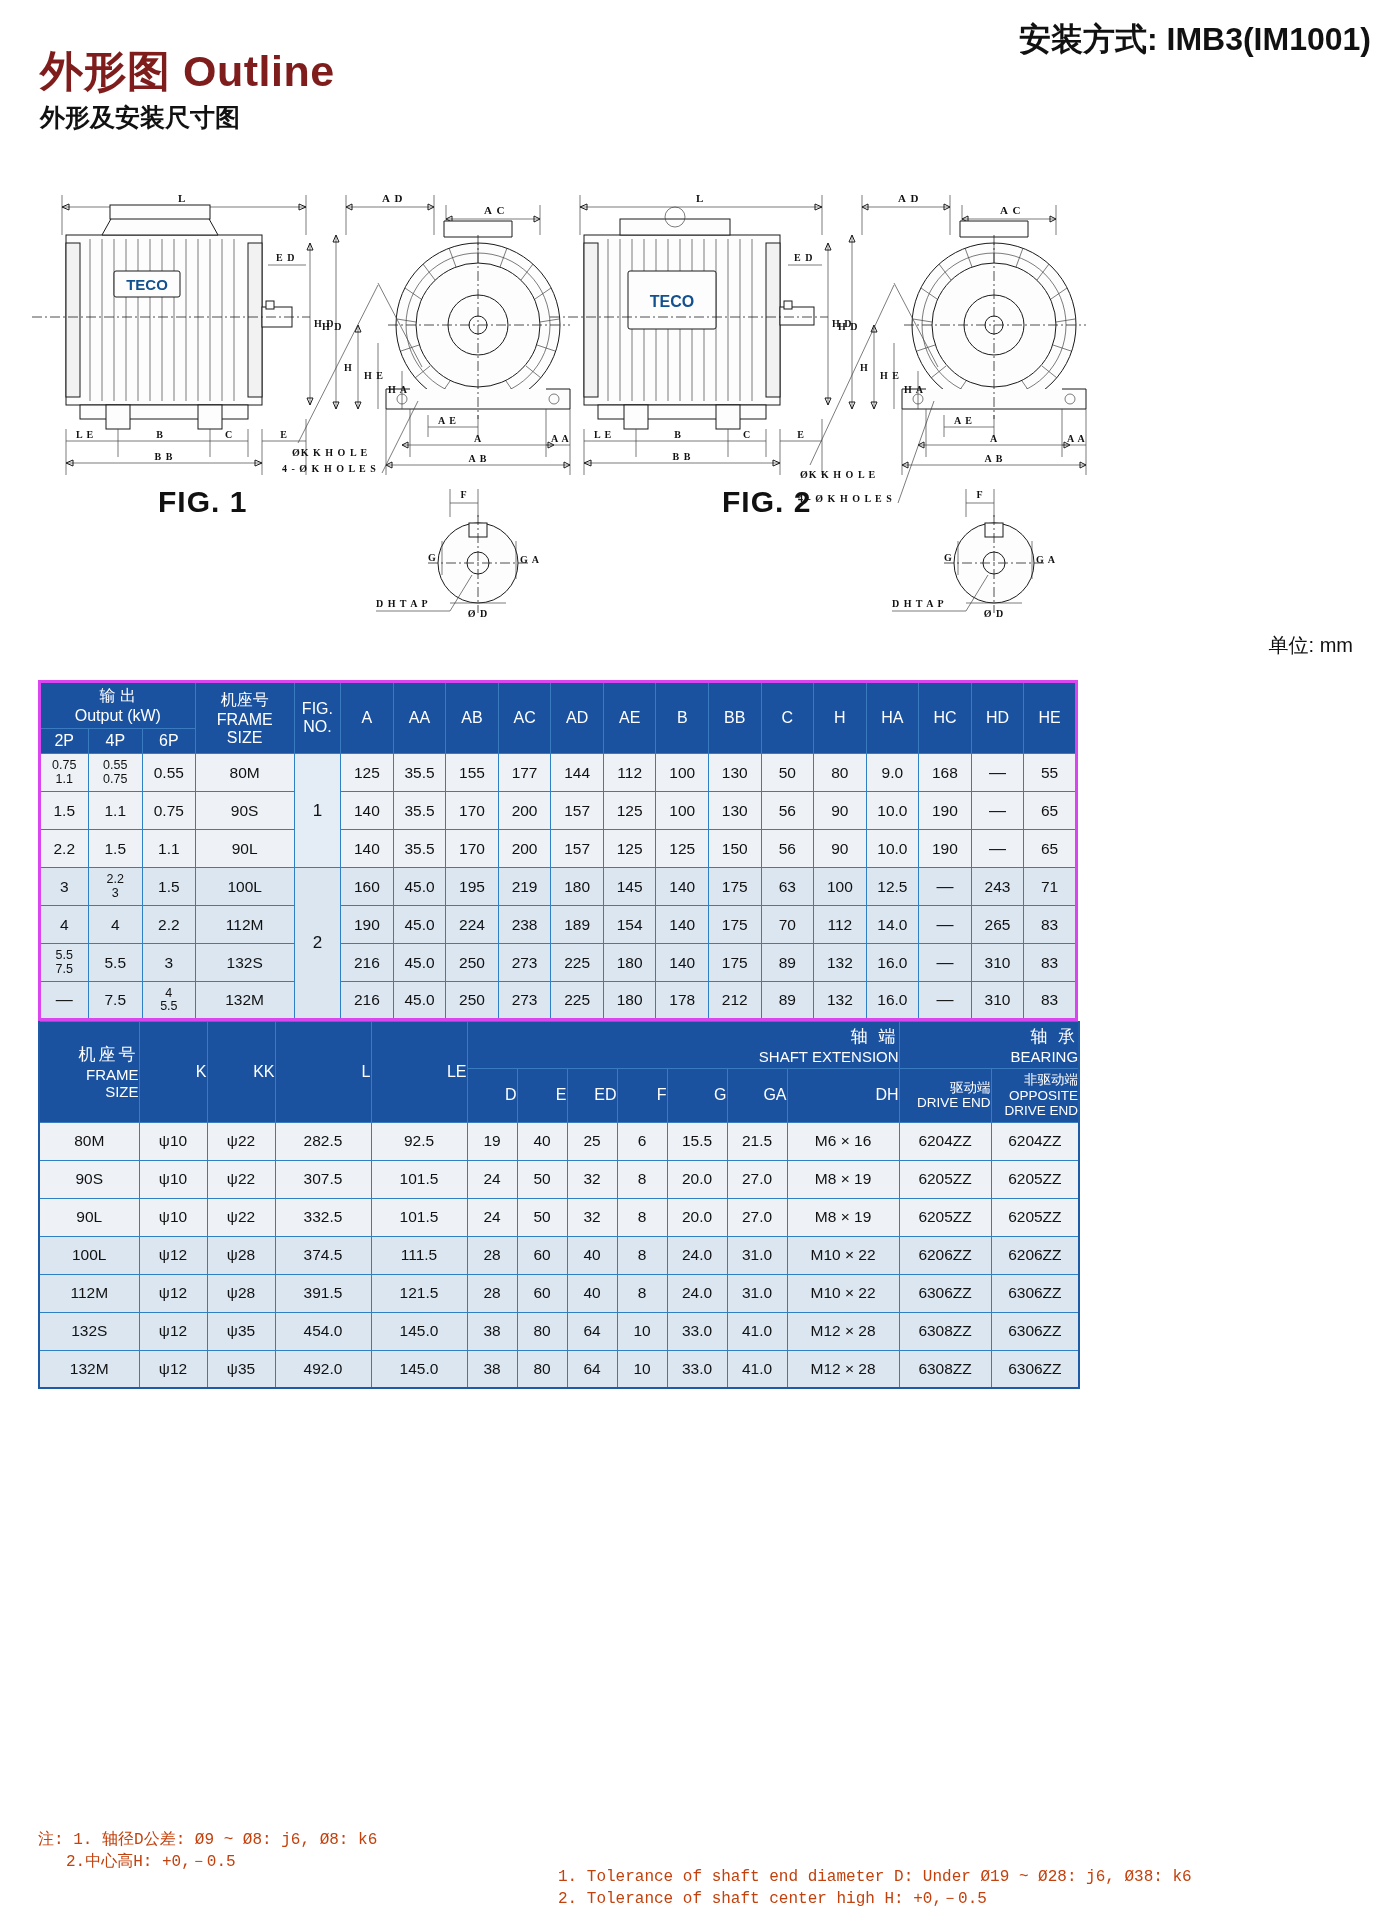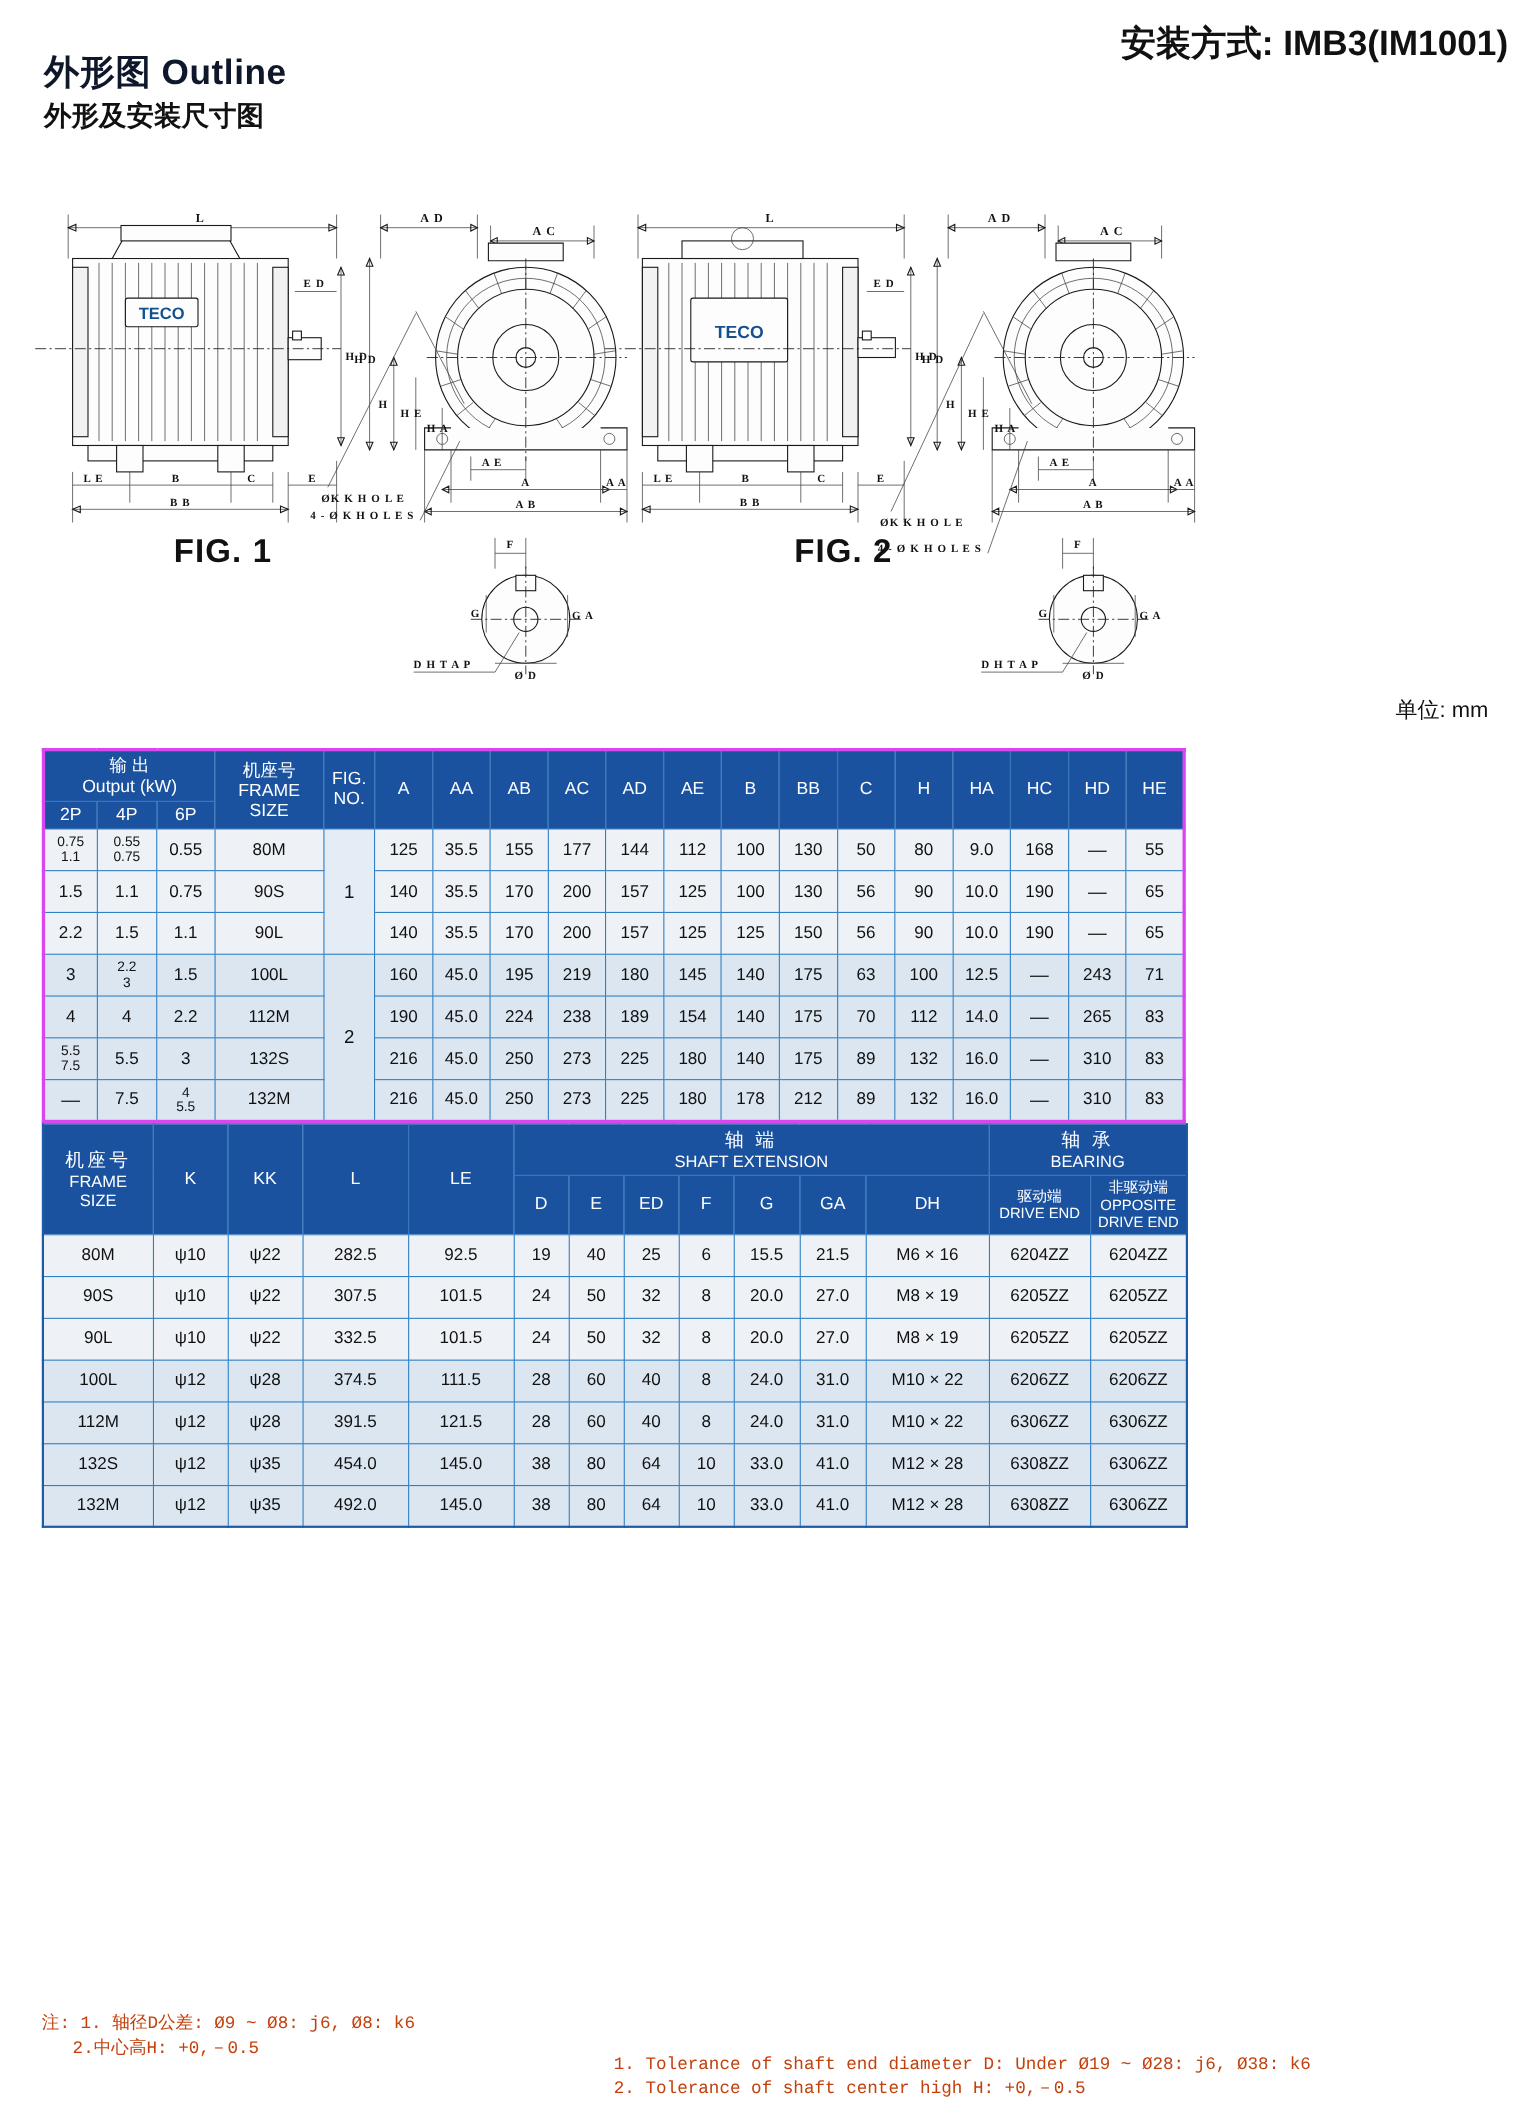--- a/index.html
+++ b/index.html
@@ -10,21 +10,21 @@
     font-family:"Liberation Sans", sans-serif;
     color:#111;
     position:relative;
     overflow:hidden;
   }
 
   
   .header { position:relative; height:175px; }
   .title-block { position:absolute; left:40px; top:48px; }
   .title-main {
-    font-size:32px; font-weight:bold; color:#0f172a; letter-spacing:.5px;
+    font-size:43px; font-weight:bold; color:#7f1d1d; letter-spacing:.5px;
     line-height:1.1; white-space:nowrap;
   }
   .title-sub {
     font-size:25px; font-weight:bold; color:#111; margin-top:6px; white-space:nowrap;
   }
   .logo-block { position:absolute; right:28px; top:12px; text-align:right; }
   .logo-row { display:flex; align-items:center; justify-content:flex-end; }
   .logo-text {
     font-size:86px; font-weight:bold; color:#12508f;
     letter-spacing:-3px; line-height:.95;
@@ -79,21 +79,21 @@
     font-size:16px;
     padding:3px 0;
   }
   tbody td { background:#eef2f7; height:38px; }
   tbody tr.alt td { background:#dbe6f1; }
   tbody td.figcell { background:#e4ecf5; font-size:17px; }
   .stack { line-height:1.05; font-size:12.5px; }
   .stack b { display:block; font-weight:normal; }
   .dash { font-size:17px; }
   table.t2 { border:2px solid #1d5ba6; border-top:none; }
-  table.t2 thead th { height:auto; }
+  table.t2 thead th { height:auto;text-align:right; }
   .hdr2-cn { font-size:17px; letter-spacing:3px; display:block; }
   .hdr2-en { font-size:15px; display:block; }
   .hdr2-small { font-size:13.5px; display:block; line-height:1.15; }
 
   
   .notes {
     position:absolute; left:38px; top:1830px; width:1330px;
     font-size:16px; color:#c2410c; line-height:1.35;font-family:Liberation Mono, monospace;
   }
   .notes-col { display:flex; }

